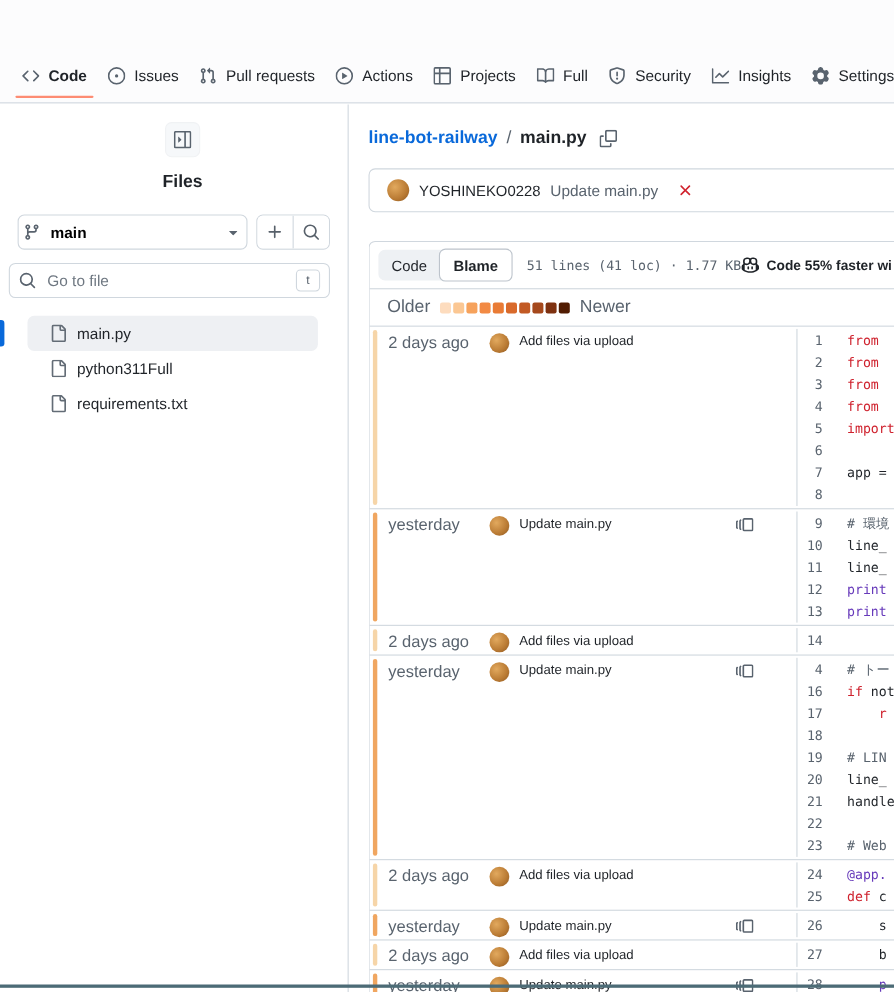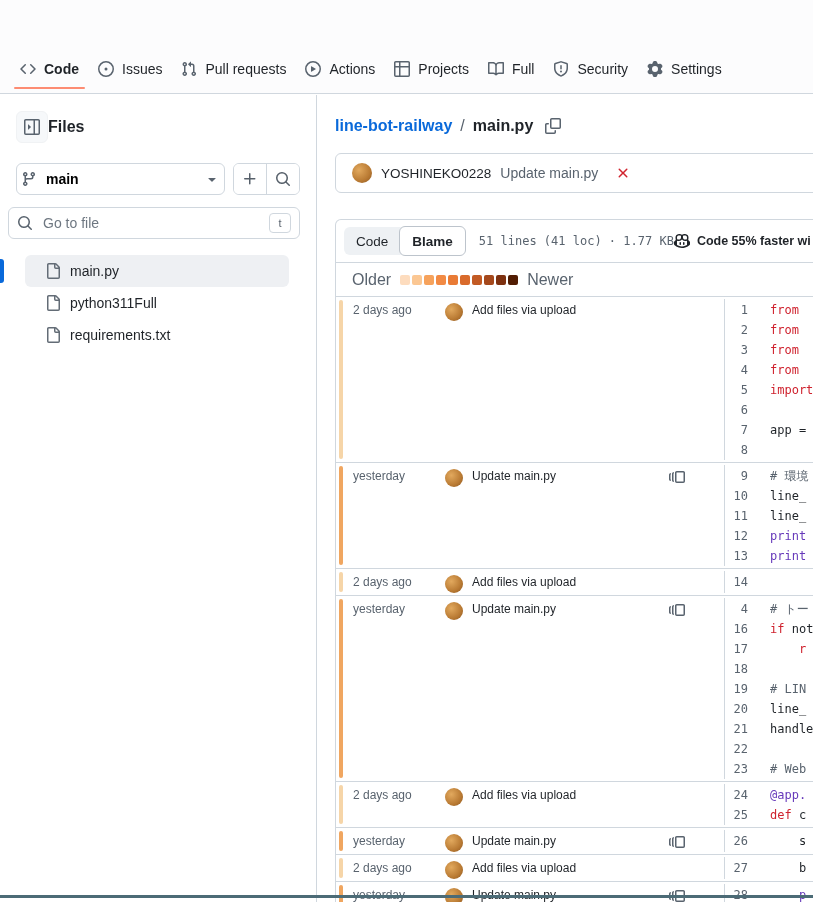--- a/index.html
+++ b/index.html
@@ -14,21 +14,21 @@
   .tab{display:inline-flex;align-items:center;gap:8px;margin-right:19px;font-size:14px;color:#1f2328;
        position:relative;height:100%;cursor:pointer;text-decoration:none;flex:none;}
   .tab .tab-icon{color:#59636e;width:16px;height:16px;}
   .tab.active .tab-label{font-weight:600;}
   .tab.active::after{content:"";position:absolute;left:-6px;right:-6px;bottom:4px;height:2px;
        background:#fd8c73;border-radius:3px;}
 
   
   .sidebar{position:absolute;top:95px;left:0;width:317px;bottom:0;border-right:1px solid #d0d7de;
            box-sizing:border-box;background:#fff;}
-  .files-head{display:flex;align-items:center;margin:16px 0 0 16px;}
+  .files-head{display:flex;align-items:center;gap:14px;margin:16px 0 0 16px;flex-direction:column;}
   .collapse-btn{width:30px;height:30px;border:1px solid #f0f2f4;background:#f6f8fa;border-radius:6px;
            display:flex;align-items:center;justify-content:center;color:#59636e;cursor:pointer;}
   .files-title{font-size:16px;font-weight:600;}
   .branch-row{display:flex;margin:20px 16px 0 16px;gap:8px;}
   .branch-btn{flex:1;height:32px;border:1px solid #d0d7de;border-radius:6px;background:#fff;
            display:flex;align-items:center;gap:9px;padding:0 4px;box-sizing:border-box;cursor:pointer;}
   .branch-btn .bicon{color:#59636e;}
   .branch-name{font-size:14px;font-weight:600;flex:1;text-align:left;}
   .caret{color:#59636e;}
   .mini-group{display:flex;border:1px solid #d0d7de;border-radius:6px;overflow:hidden;height:32px;box-sizing:border-box;}
@@ -78,21 +78,21 @@
 
   .heatrow{height:34px;display:flex;align-items:center;gap:9px;padding:0 16px;border-bottom:1px solid #d0d7de;box-sizing:border-box;}
   .heat-label{font-size:16px;color:#59636e;}
   .heat-scale{display:flex;gap:2px;}
   .heat-sq{width:10px;height:10px;border-radius:2px;}
 
   .hunk{position:relative;display:flex;padding:2px 0;align-items:stretch;}
   .hunk + .hunk{border-top:1px solid #d0d7de;}
   .heat-bar{position:absolute;left:3px;top:3px;bottom:3px;width:4px;border-radius:4px;}
   .blame{flex:0 0 388px;display:flex;align-items:flex-start;padding:4px 0 0 17px;box-sizing:border-box;}
-  .age{width:86px;font-size:12px;color:#59636e;cursor:pointer;}
+  .age{width:86px;font-size:15px;color:#59636e;cursor:pointer;}
   .h-avatar{width:18px;height:18px;margin:0 9px 0 6px;}
   .msg{flex:1;font-size:12px;color:#1f2328;cursor:pointer;}
   .versions{color:#59636e;margin-right:39px;cursor:pointer;width:16px;height:16px;}
   .lines{flex:1;border-left:1px solid #d0d7de;padding-top:1px;}
   .line{display:flex;height:20px;line-height:20px;font-family:"DejaVu Sans Mono",monospace;font-size:12px;}
   .num{flex:0 0 23px;text-align:right;color:#59636e;cursor:pointer;}
   .codetxt{padding-left:22px;white-space:pre;}
   .tk-k{color:#cf222e;} .tk-f{color:#6639ba;} .tk-c{color:#59636e;} .tk-p{color:#1f2328;}
 
   .bottom-line{position:absolute;left:0;right:0;top:895px;height:3px;background:#4c6b76;z-index:10;}
@@ -159,20 +159,28 @@
 
   <a class="tab">
     <span class="tab-icon">
         <svg viewBox="0 0 16 16" width="16" height="16">
           <path d="M7.467.133a1.748 1.748 0 0 1 1.066 0l5.25 1.68A1.75 1.75 0 0 1 15 3.48V7c0 1.566-.32 3.182-1.303 4.682-.983 1.498-2.585 2.813-5.032 3.855a1.697 1.697 0 0 1-1.33 0c-2.447-1.042-4.049-2.357-5.032-3.855C1.32 10.182 1 8.566 1 7V3.48a1.75 1.75 0 0 1 1.217-1.667Zm.61 1.429a.25.25 0 0 0-.153 0l-5.25 1.68a.25.25 0 0 0-.174.238V7c0 1.358.275 2.666 1.057 3.86.784 1.194 2.121 2.34 4.366 3.297a.196.196 0 0 0 .154 0c2.245-.956 3.582-2.104 4.366-3.298C13.225 9.666 13.5 8.36 13.5 7V3.48a.251.251 0 0 0-.174-.237ZM8.75 4.75v3a.75.75 0 0 1-1.5 0v-3a.75.75 0 0 1 1.5 0ZM9 10.5a1 1 0 1 1-2 0 1 1 0 0 1 2 0Z"></path>
         </svg>
       </span>
     <span class="tab-label">Security</span>
   </a>
 
+  <a class="tab">
+    <span class="tab-icon">
+        <svg viewBox="0 0 16 16" width="16" height="16">
+          <path d="M1.5 1.75V13.5h13.75a.75.75 0 0 1 0 1.5H.75a.75.75 0 0 1-.75-.75V1.75a.75.75 0 0 1 1.5 0Zm14.28 2.53-5.25 5.25a.75.75 0 0 1-1.06 0L7 7.06 4.28 9.78a.751.751 0 0 1-1.042-.018.751.751 0 0 1-.018-1.042l3.25-3.25a.75.75 0 0 1 1.06 0L10 7.94l4.72-4.72a.751.751 0 0 1 1.042.018.751.751 0 0 1 .018 1.042Z"></path>
+        </svg>
+      </span>
+    <span class="tab-label">Insights</span>
+  </a>
 
   <a class="tab">
     <span class="tab-icon">
         <svg viewBox="0 0 16 16" width="16" height="16">
           <path d="M8 0a8.2 8.2 0 0 1 .701.031c.743.064 1.289.614 1.459 1.259l.288 1.107c.018.066.079.158.212.224.231.114.454.243.668.386.123.082.233.09.299.071l1.103-.303c.644-.176 1.392.021 1.82.63.27.385.506.792.704 1.218.315.675.111 1.422-.364 1.891l-.814.806c-.049.048-.098.147-.088.294.016.257.016.515 0 .772-.01.147.038.246.088.294l.814.806c.475.469.679 1.216.364 1.891a7.977 7.977 0 0 1-.704 1.217c-.428.61-1.176.807-1.82.63l-1.102-.302c-.067-.019-.177-.011-.3.071a5.909 5.909 0 0 1-.668.386c-.133.066-.194.158-.211.224l-.29 1.106c-.168.646-.715 1.196-1.458 1.26a8.006 8.006 0 0 1-1.402 0c-.743-.064-1.289-.614-1.458-1.26l-.289-1.106c-.018-.066-.079-.158-.212-.224a5.738 5.738 0 0 1-.668-.386c-.123-.082-.233-.09-.299-.071l-1.103.303c-.644.176-1.392-.021-1.82-.63a8.12 8.12 0 0 1-.704-1.218c-.315-.675-.111-1.422.363-1.891l.815-.806c.05-.048.098-.147.088-.294a6.214 6.214 0 0 1 0-.772c.01-.147-.038-.246-.088-.294l-.815-.806C.635 6.045.431 5.298.746 4.623a7.92 7.92 0 0 1 .704-1.217c.428-.61 1.176-.807 1.82-.63l1.102.302c.067.019.177.011.3-.071.214-.143.437-.272.668-.386.133-.066.194-.158.211-.224l.29-1.106C6.009.645 6.556.095 7.299.03 7.53.01 7.764 0 8 0Zm3 8a3 3 0 1 0-6 0 3 3 0 0 0 6 0Z"></path>
         </svg>
       </span>
     <span class="tab-label">Settings</span>
   </a>
 </nav>

